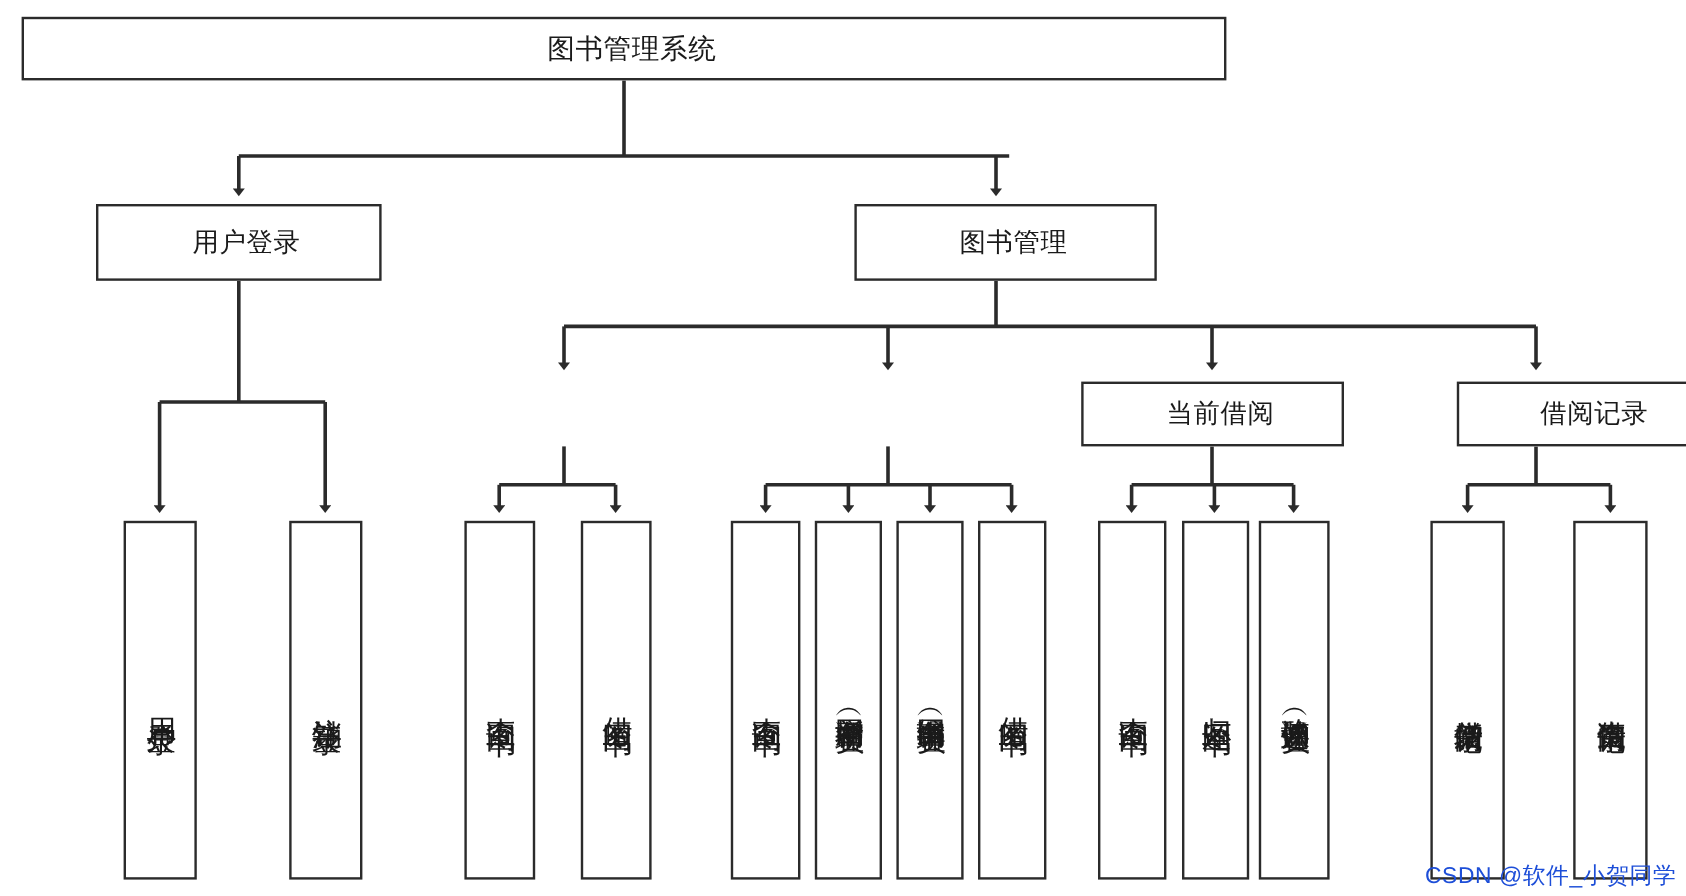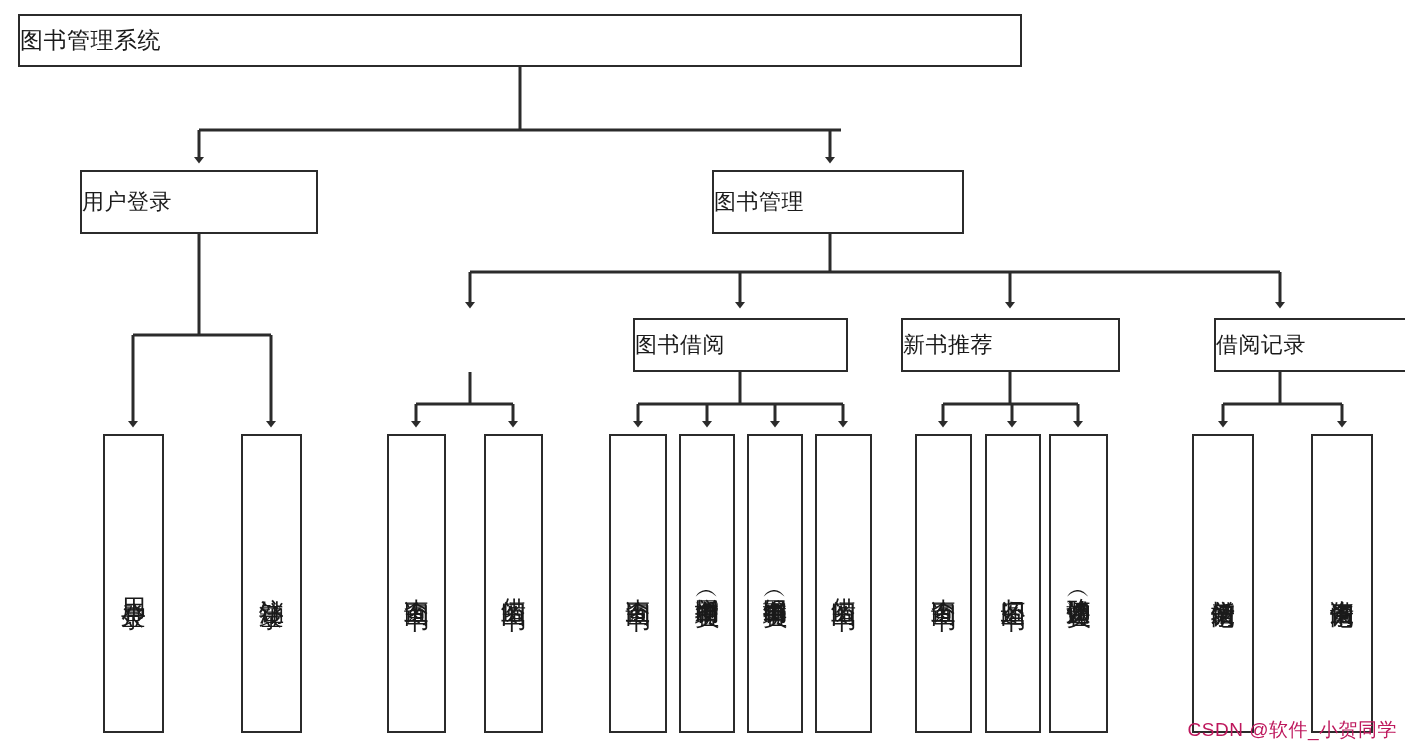--- a/index.html
+++ b/index.html
@@ -26,23 +26,24 @@
     height: 747px;
     pointer-events: none;
   }
   .node {
     position: absolute;
     box-sizing: border-box;
     border: 2.5px solid #2b2b2b;
     background: #ffffff;
     display: flex;
     align-items: center;
-    justify-content: flex-start;
+    justify-content: center;
     color: #1a1a1a;
     line-height: 1.08;
+    padding-left: 13px;
   }
   .node.h {
     font-size: 22px;
     letter-spacing: 0.5px;
   }
   .node.root {
     font-size: 23px;
   }
   
   .node.v {
@@ -57,21 +58,21 @@
   }
   .node.v.tall {
     font-size: 24px;
     letter-spacing: 1px;
   }
   .watermark {
     position: absolute;
     right: 8px;
     bottom: 4px;
     font-size: 19px;
-    color: #be185d;
+    color: #1d4ed8;
     letter-spacing: 0.5px;
     white-space: nowrap;
     user-select: none;
   }
 </style>
 </head>
 <body>
 
 <div id="canvas">
 
@@ -130,25 +131,22 @@
   </div>
 
   <div class="node h" style="left:80px; top:170px; width:238px; height:64px;">
     <span>用户登录</span>
   </div>
 
   <div class="node h" style="left:712px; top:170px; width:252px; height:64px;">
     <span>图书管理</span>
   </div>
 
-  <div class="node h" style="left:633px; top:318px; width:215px; height:54px;">
-    <span>图书借阅</span>
-  </div>
   <div class="node h" style="left:901px; top:318px; width:219px; height:54px;">
-    <span>新书推荐</span>
+    <span>当前借阅</span>
   </div>
   <div class="node h" style="left:1214px; top:318px; width:216px; height:54px;">
     <span>借阅记录</span>
   </div>
 
   <div class="node v" style="left:103px; top:434px; width:61px; height:299px;">
     <span>用户登录</span>
   </div>
   <div class="node v" style="left:241px; top:434px; width:61px; height:299px;">
     <span>注销登录</span>

